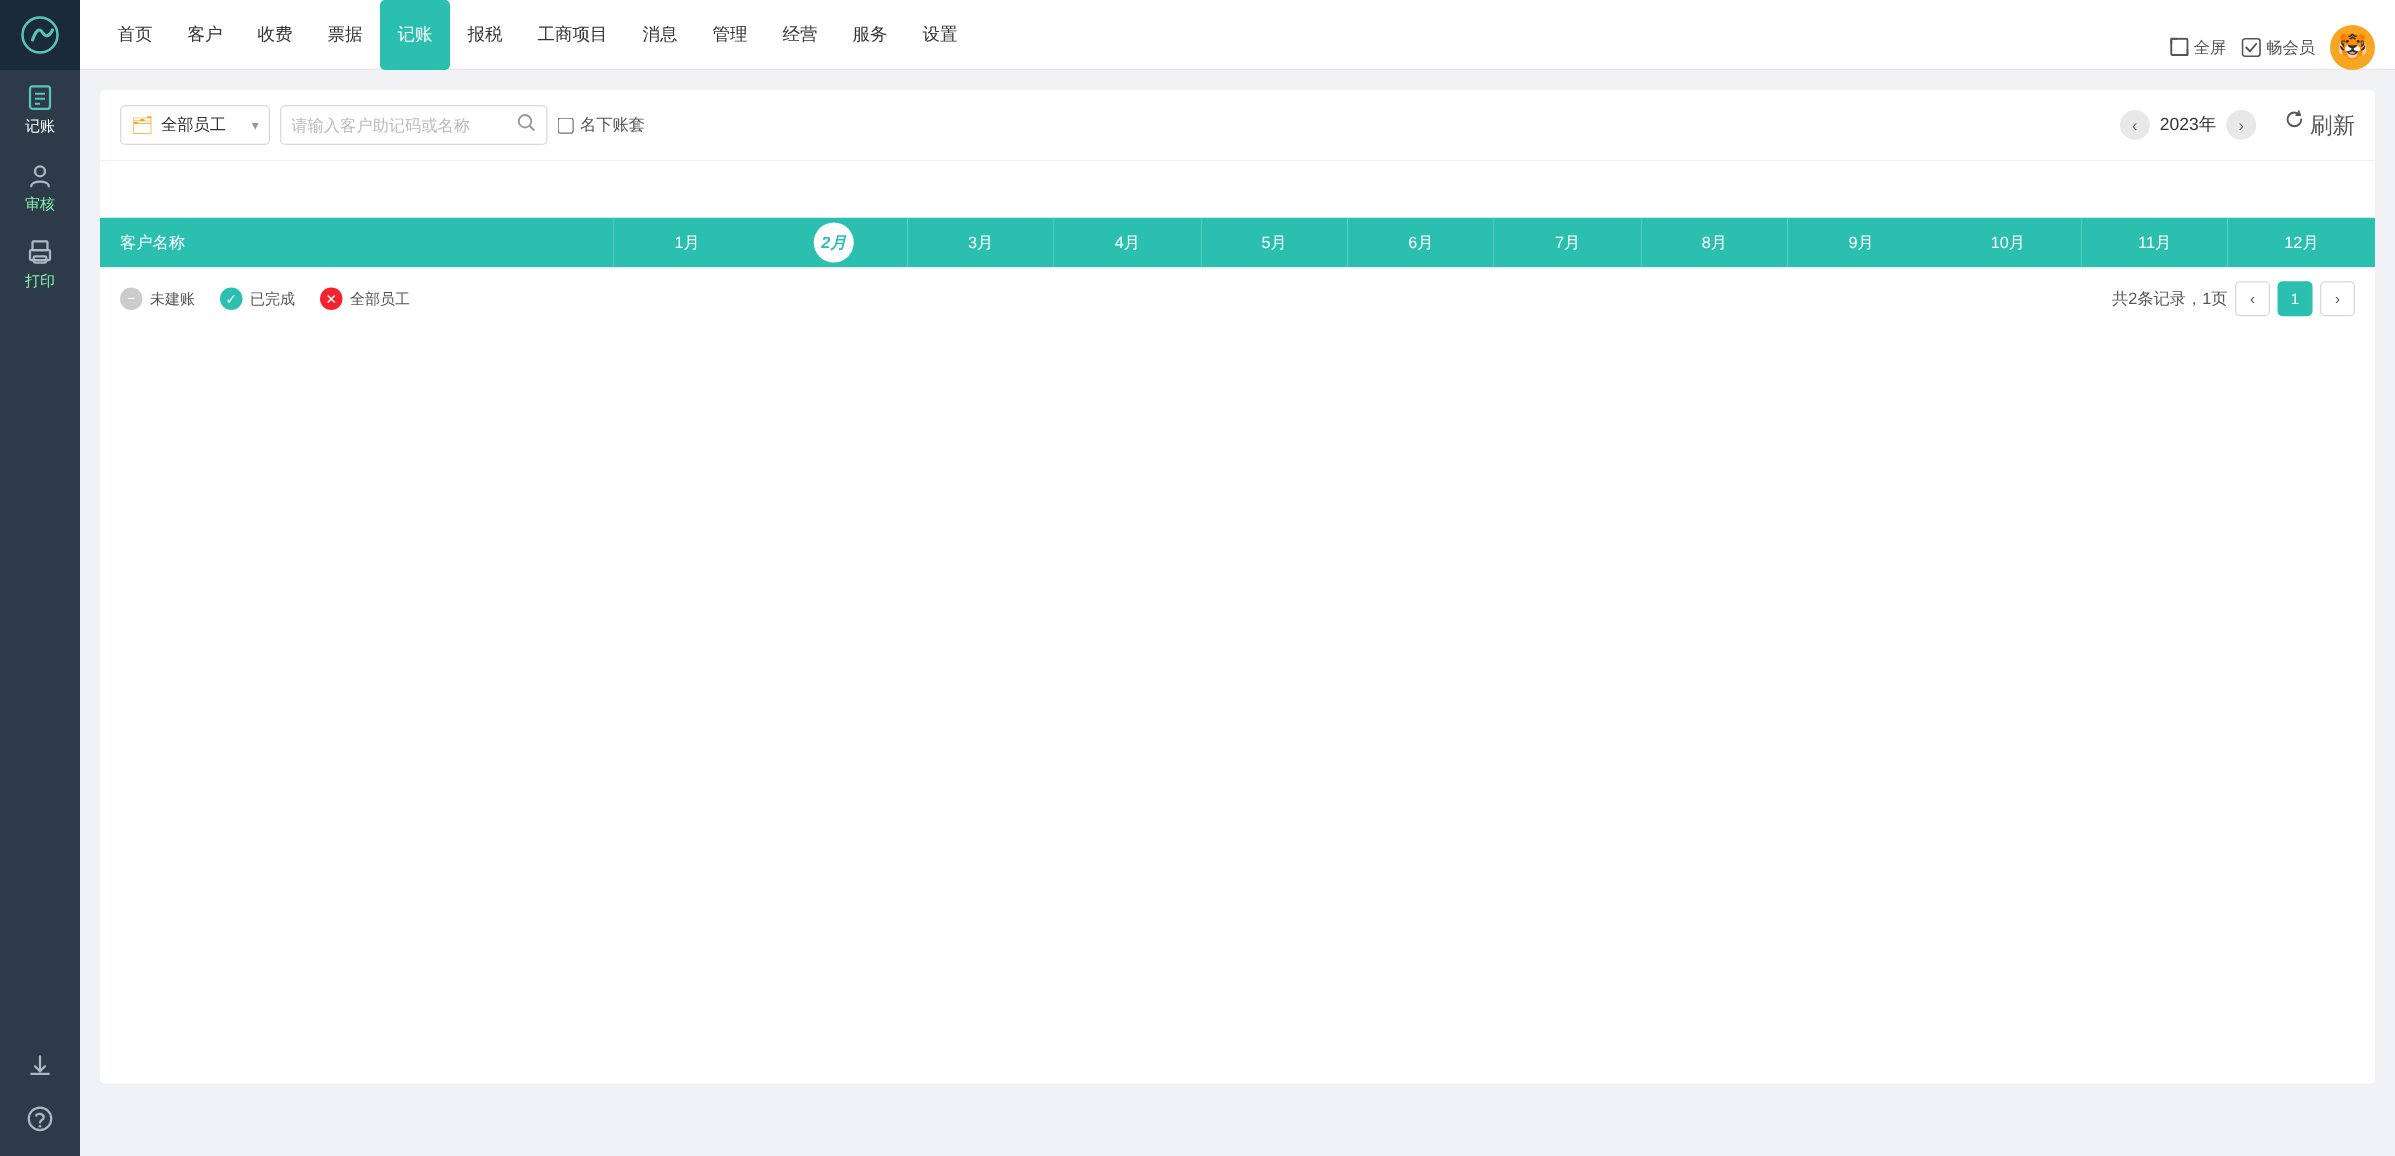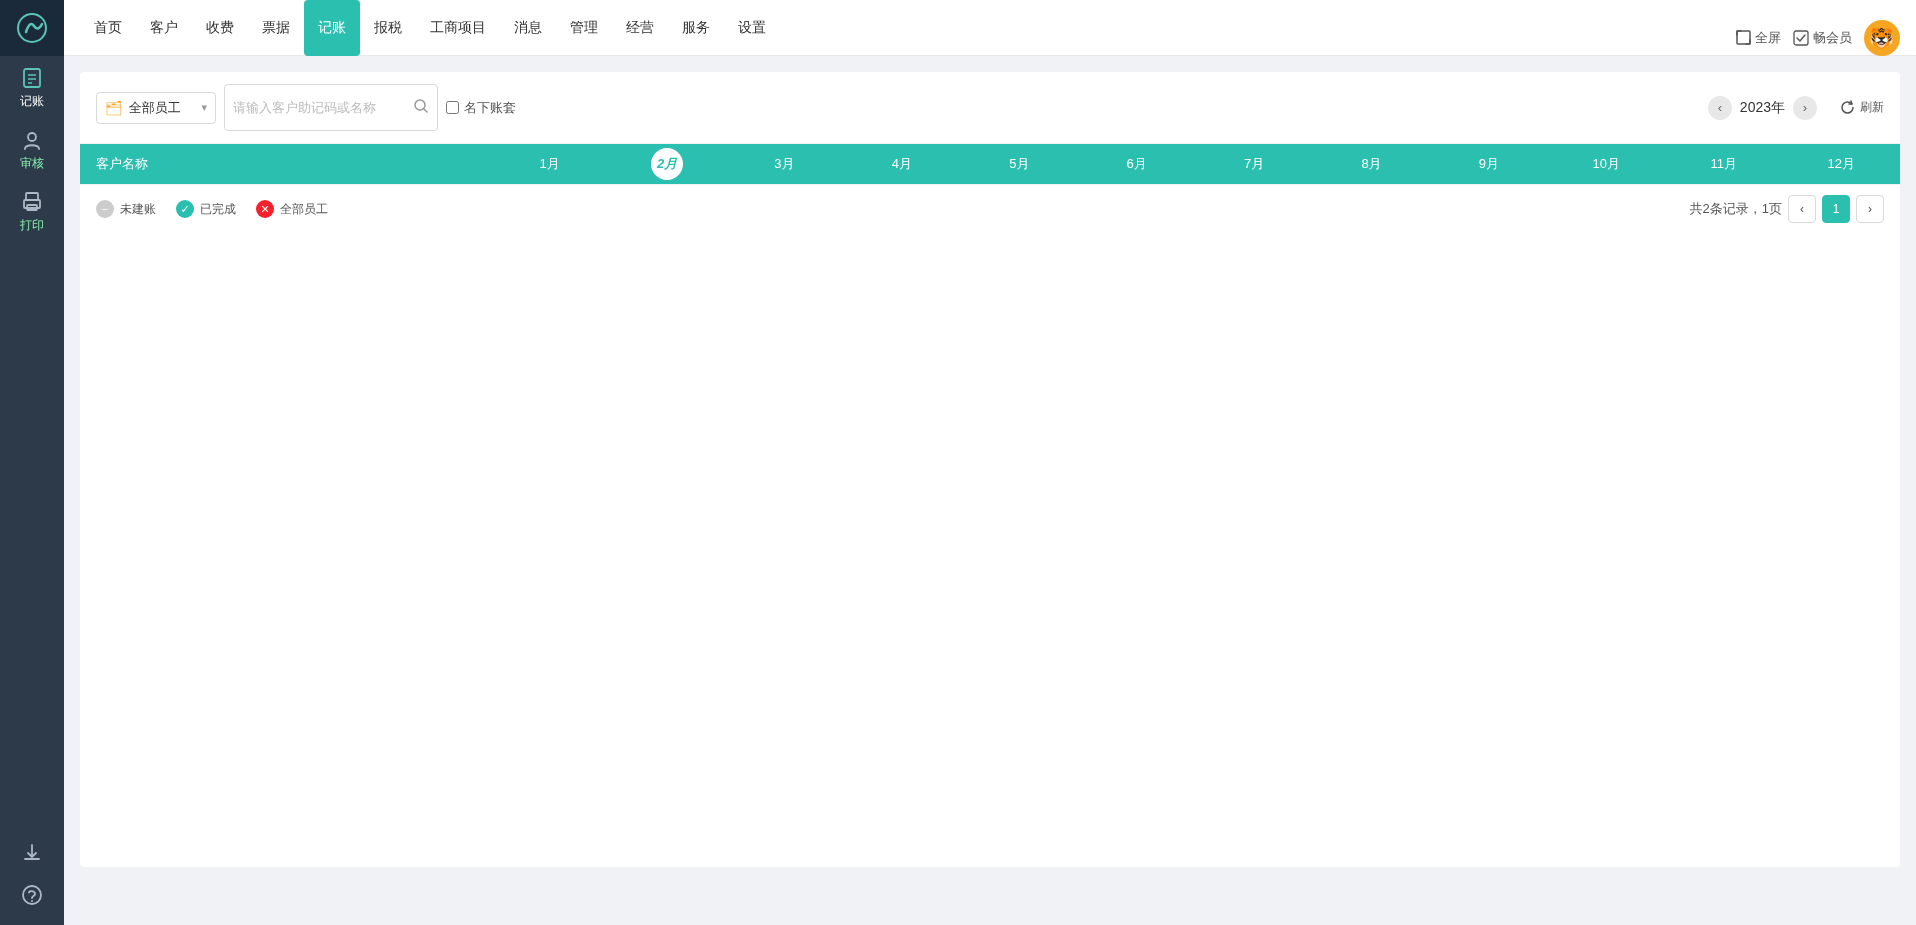--- a/index.html
+++ b/index.html
@@ -159,21 +159,21 @@
     .select-arrow {
       color: #999;
       font-size: 11px;
       margin-left: 6px;
     }
     .search-input-wrapper {
       display: flex;
       align-items: center;
       border: 1px solid #d9d9d9;
       border-radius: 4px;
-      height: 47px;
+      height: 32px;
       padding: 0 8px;
       background: #fff;
     }
     .search-input {
       border: none;
       outline: none;
       font-size: 13px;
       color: #333;
       width: 180px;
     }
@@ -213,30 +213,31 @@
       font-size: 13px;
       border: none;
     }
     .year-text {
       font-size: 14px;
       color: #333;
       font-weight: 500;
     }
     .refresh-btn {
       display: flex;
-      align-items: center;
+      align-items: flex-start;
       gap: 4px;
       cursor: pointer;
       color: #555;
-      font-size: 12px;
+      font-size: 18px;
     }
 
     
     .table-wrapper {
       overflow-x: auto;
+      margin-top: 45px;
     }
     table {
       width: 100%;
       border-collapse: collapse;
     }
     thead tr {
       background: #2bbfb0;
     }
     thead th {
       color: #fff;

